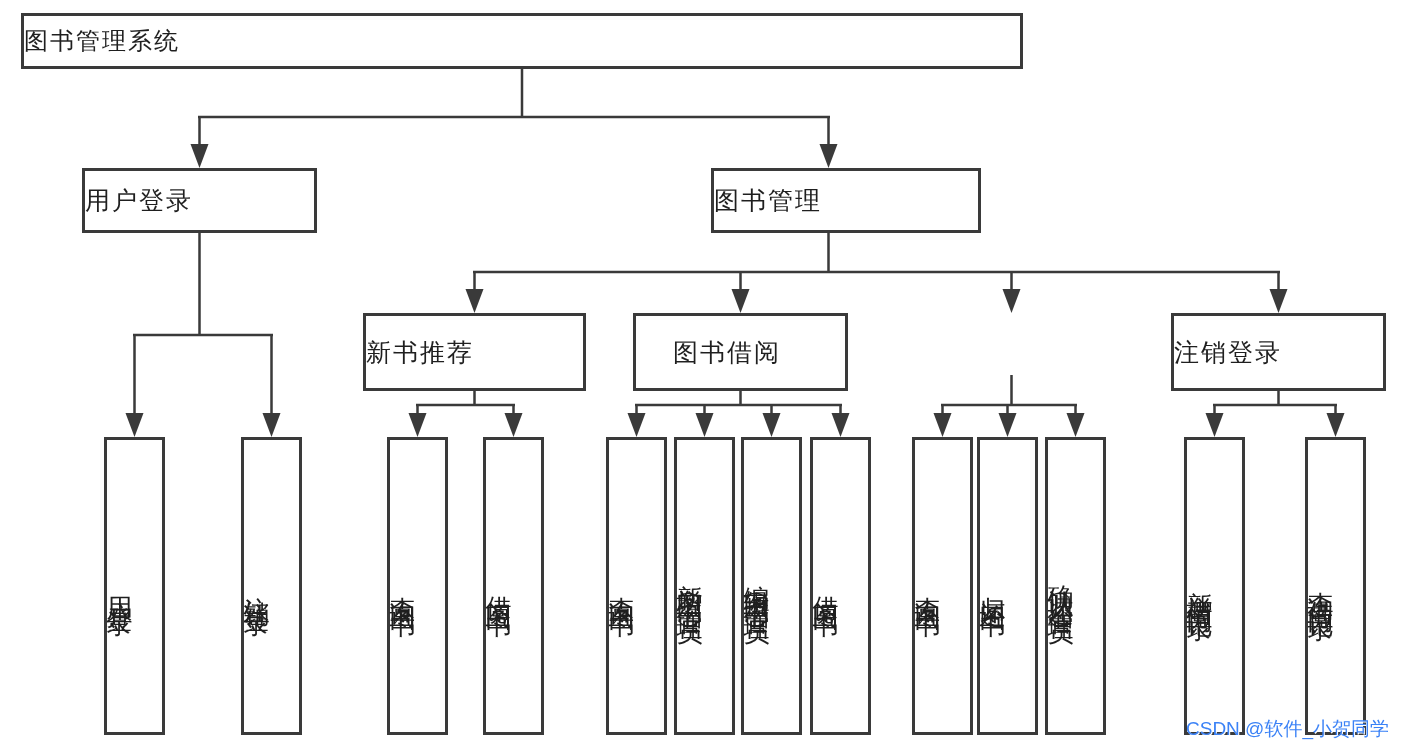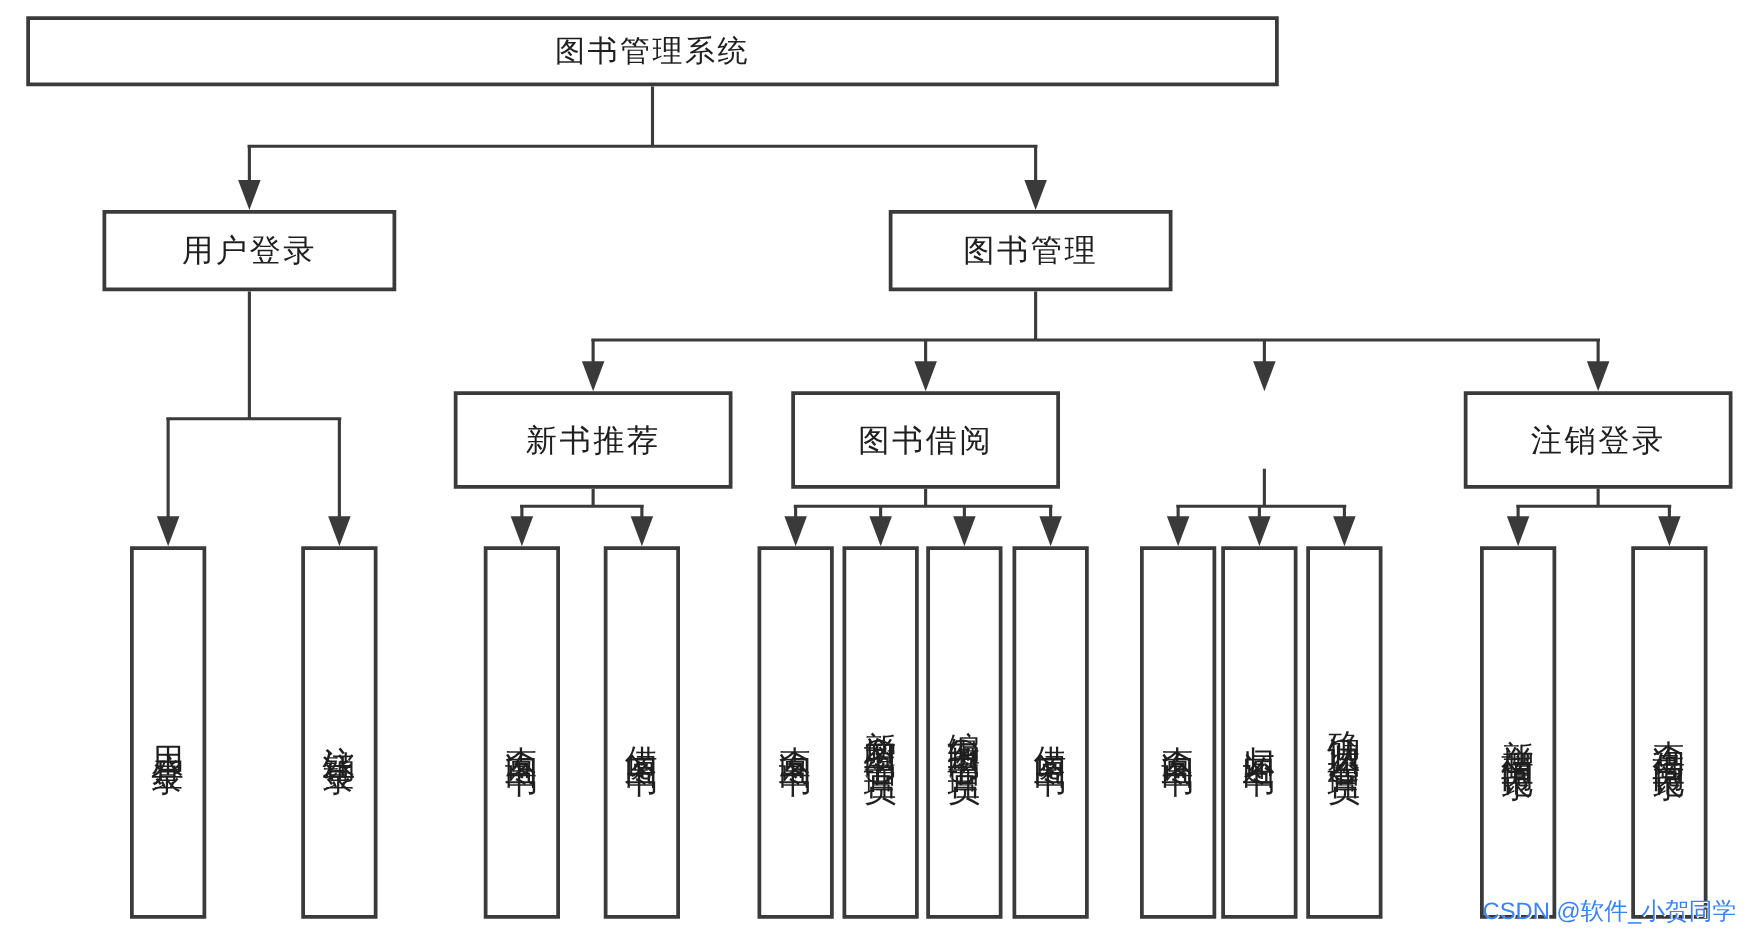--- a/index.html
+++ b/index.html
@@ -12,30 +12,30 @@
     overflow:hidden;
   }
   .connectors{position:absolute;left:0;top:0;width:1405px;height:747px;}
   .box{
     position:absolute;
     box-sizing:border-box;
     border:3px solid #3a3a3a;
     background:#fff;
     display:flex;
     align-items:center;
-    justify-content:center;
+    justify-content:flex-start;
   }
   .hdr{font-size:25px;letter-spacing:2px;white-space:nowrap;}
   .root-box{left:21px;top:13px;width:1002px;height:56px;}
   .root-box .hdr{font-size:24px;}
   .l2-user{left:82px;top:168px;width:235px;height:65px;}
-  .l2-book{left:711px;top:168px;width:227px;height:65px;}
+  .l2-book{left:711px;top:168px;width:270px;height:65px;}
   .l3{top:313px;height:78px;}
   .l3-1{left:363px;width:223px;}
-  .l3-2{left:633px;width:215px;}
+  .l3-2{left:633px;width:215px;padding-left:37px;}
   .l3-3{left:904px;width:215px;}
   .l3-4{left:1171px;width:215px;}
   .leaf{
     top:437px;height:298px;width:61px;
     position:absolute;
   }
   .leaf .vtxt{
     writing-mode:vertical-rl;
     text-orientation:mixed;
     font-size:26px;

